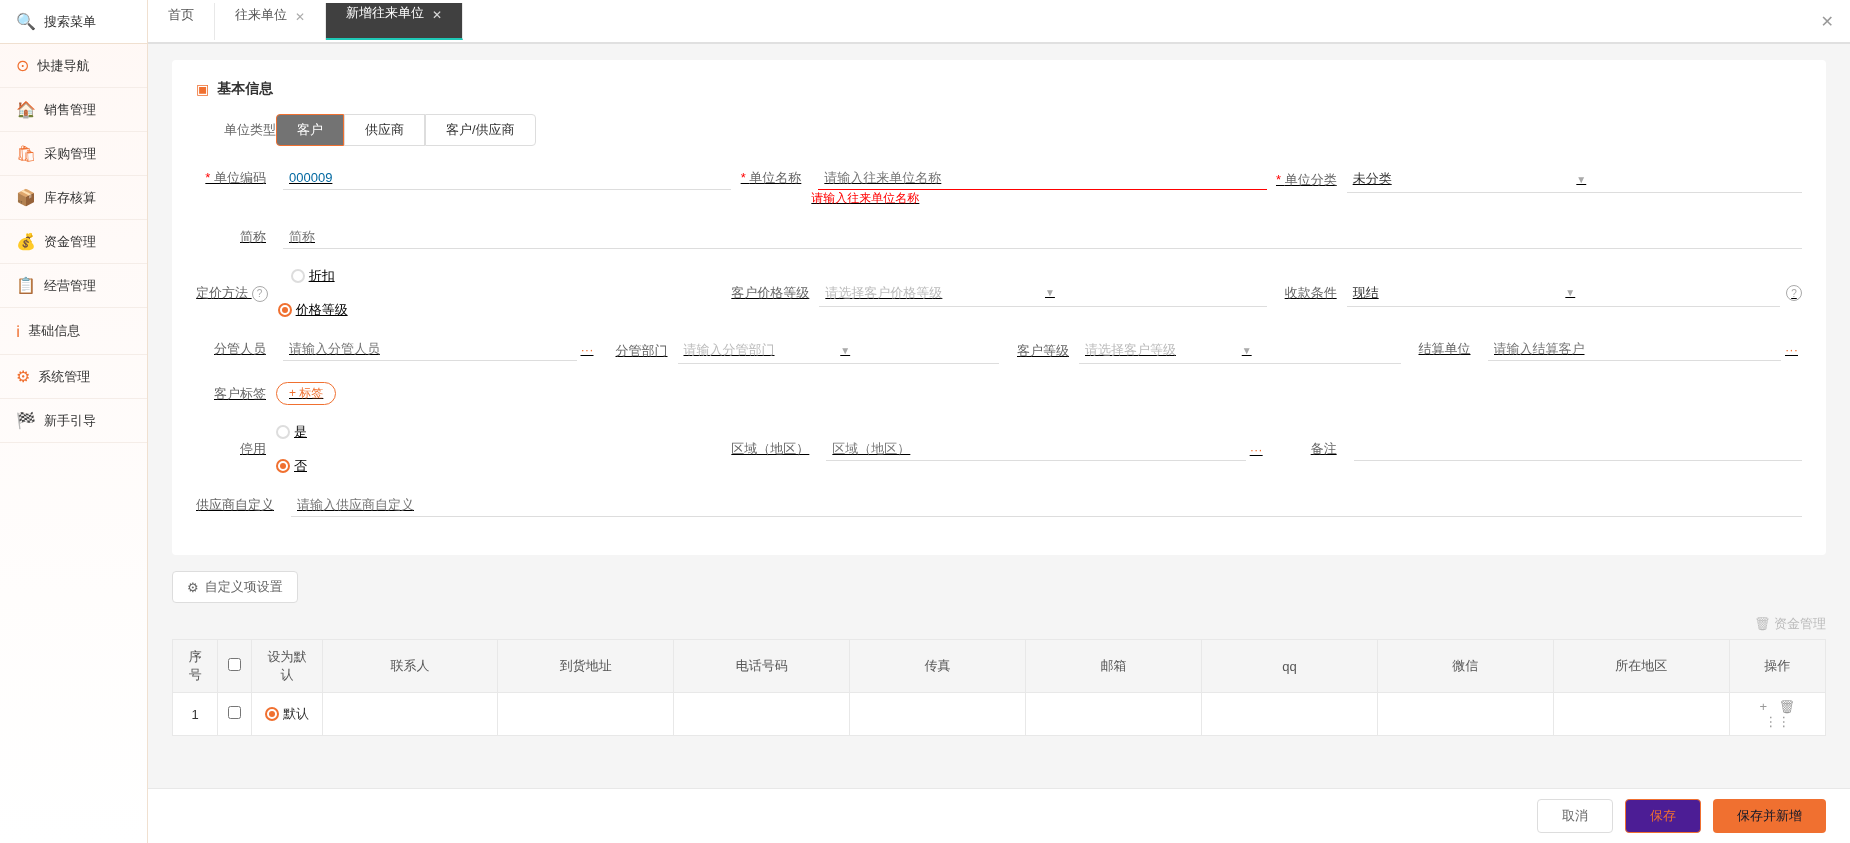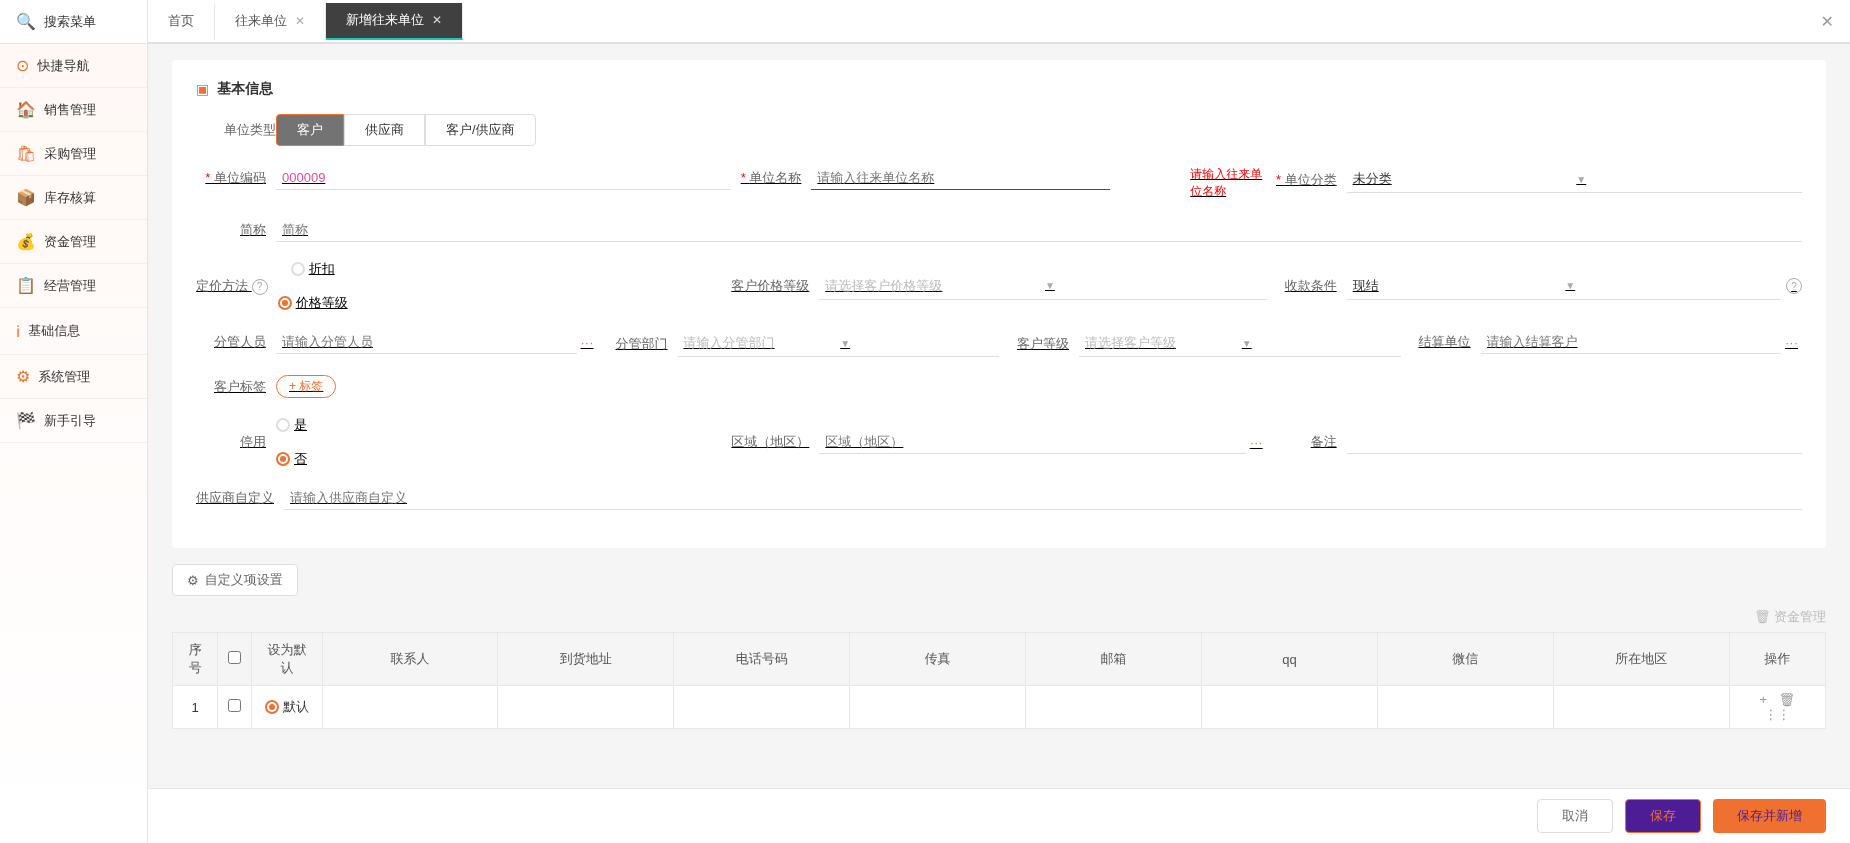--- a/index.html
+++ b/index.html
@@ -37,21 +37,21 @@
     .tab-bar {
       display: flex;
       align-items: center;
       background: #fff;
       border-bottom: 2px solid #e0e0e0;
       height: 44px;
       flex-shrink: 0;
     }
     .tab {
       display: flex;
-      align-items: center;
+      align-items: flex-end;
       padding: 16px 20px;
       height: 37px;
       cursor: pointer;
       color: #555;
       border-right: 1px solid #e8e8e8;
       gap: 8px;
       white-space: nowrap;
     }
     .tab.active {
       background: #404040;
@@ -138,22 +138,23 @@
     .field-label.required::before {
       content: '* ';
       color: #f00;
     }
     .field-input {
       flex: 1;
       border: none;
       border-bottom: 1px solid #ddd;
       padding: 4px 6px;
       outline: none;
-      color: #ec4899;
+      color: #0369a1;
       background: transparent;
+      margin-left: 7px;
     }
     .field-input.error-border { border-bottom-color: #f00; }
     .error-text { color: #f00; font-size: 12px; margin-top: 2px; }
 
     .field-select {
       display: flex;
       align-items: center;
       flex: 1;
       border-bottom: 1px solid #ddd;
       padding: 4px 6px;
@@ -265,21 +266,21 @@
       background: #4c1d95;
       color: #f07030;
       border: 1px solid #f07030;
       border-radius: 4px;
       cursor: pointer;
     }
     .btn-save-new {
       padding: 7px 24px;
       border: none;
       background: #f07030;
-      color: #4c1d95;
+      color: #0f172a;
       border-radius: 4px;
       cursor: pointer;
     }
   </style>
 </head>
 <body>
 
 <div class="sidebar">
   <div class="sidebar-item search-item">
     <span class="icon">🔍</span>
@@ -354,21 +355,21 @@
         <button class="btn-unit active">客户</button>
         <button class="btn-unit">供应商</button>
         <button class="btn-unit">客户/供应商</button>
       </div>
 
       <div class="form-row">
         <div class="form-field">
           <span class="field-label required">单位编码</span>
           <input class="field-input" type="text" value="000009" style="">
         </div>
-        <div class="form-field" style="flex-direction: row; align-items: flex-start;">
+        <div class="form-field" style="flex-direction: column; align-items: flex-start;">
           <div style="display:flex; align-items:center; width:100%;">
             <span class="field-label required">单位名称</span>
             <input class="field-input error-border" type="text" style="border-bottom-color: rgb(255, 0, 0);" placeholder="请输入往来单位名称">
           </div>
           <div style="margin-left:80px;">
             <span class="error-text">请输入往来单位名称</span>
           </div>
         </div>
         <div class="form-field">
           <span class="field-label required">单位分类</span>

